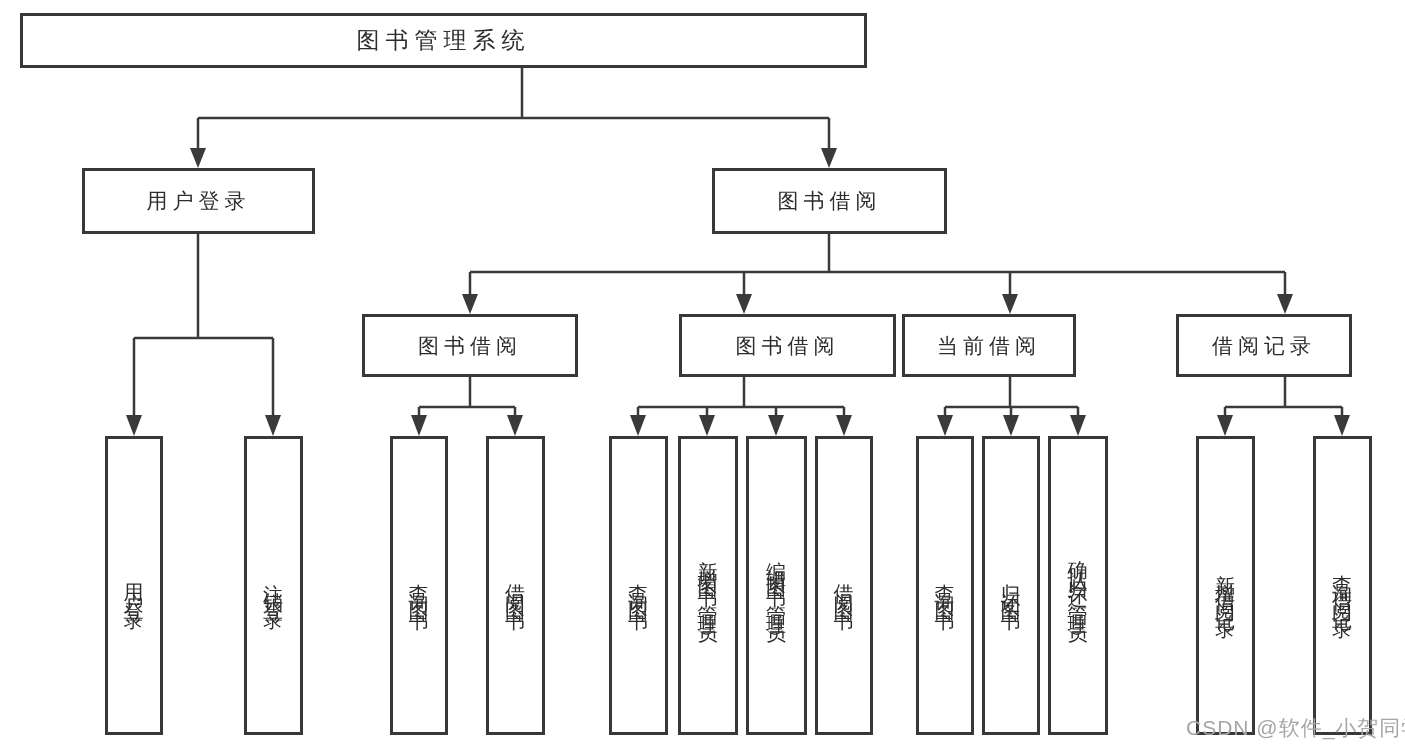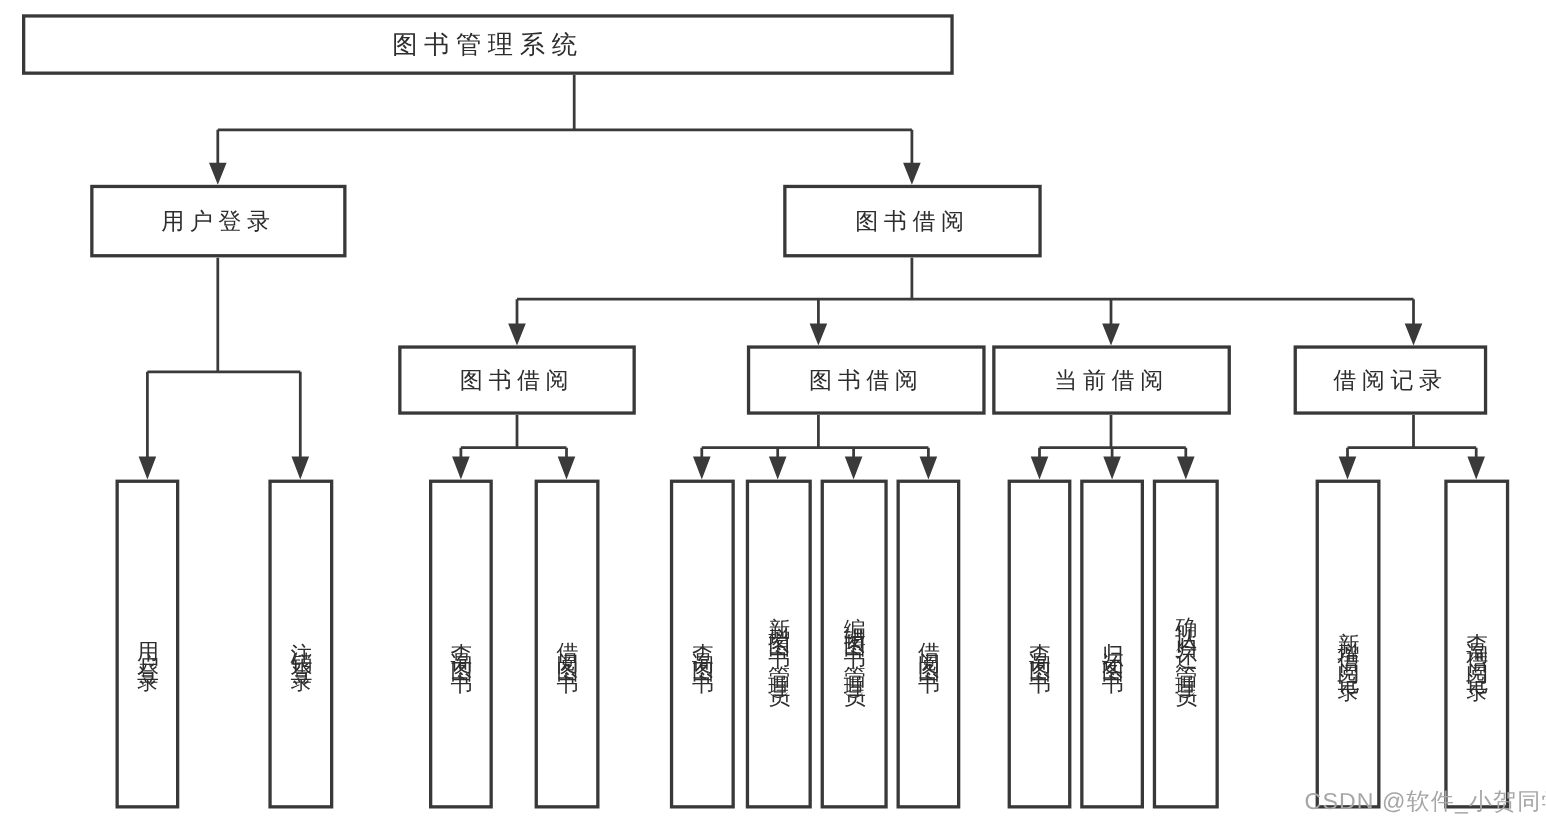--- a/index.html
+++ b/index.html
@@ -37,21 +37,21 @@
     letter-spacing:9px;
     line-height:1;
     white-space:nowrap;
   }
   .root  {left:20px;  top:13px;  width:847px;height:55px;}
   .n-user{left:82px;  top:168px; width:233px; height:66px;}
   .n-book{left:712px; top:168px; width:235px; height:66px;}
   .l3    {top:314px;  height:63px;}
   .n-new    {left:362px; width:216px;}
   .n-borrow {left:635px; width:217px;margin-left:44px;}
-  .n-current{left:902px; width:217px;}
+  .n-current{left:902px; width:174px;}
   .n-record {left:1176px;width:176px;}
   .vbox{top:436px;height:299px;}
   .a1{left:105px;width:58px;}  .a2{left:244px;width:59px;}
   .b1{left:390px;width:58px;}  .b2{left:486px;width:59px;}
   .c1{left:609px;width:59px;}  .c2{left:678px;width:60px;}
   .c3{left:746px;width:61px;}  .c4{left:815px;width:58px;}
   .d1{left:916px;width:58px;}  .d2{left:982px;width:58px;}  .d3{left:1048px;width:60px;}
   .e1{left:1196px;width:59px;} .e2{left:1313px;width:59px;}
   .watermark{
     position:absolute;

